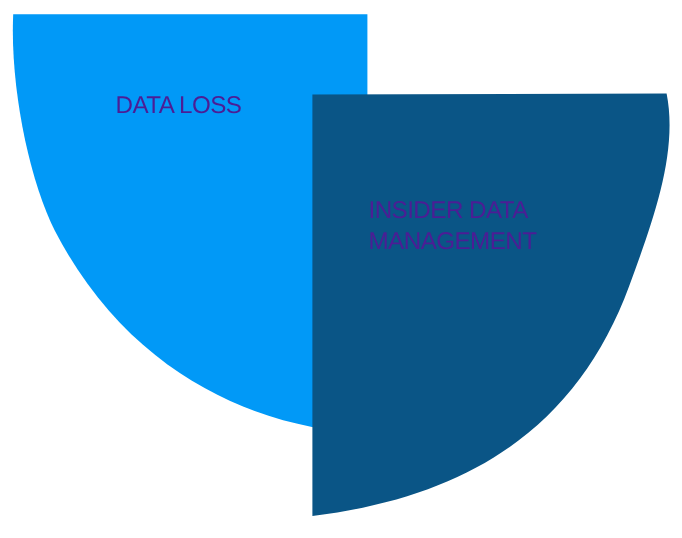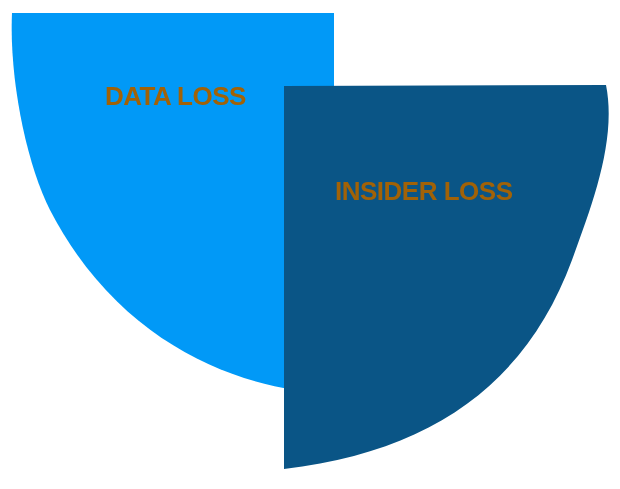--- a/index.html
+++ b/index.html
@@ -17,25 +17,25 @@
   }
   .petal-svg {
     position: absolute;
     left: 0;
     top: 0;
     display: block;
   }
   .shape-label {
     position: absolute;
     font-family: "Liberation Sans", sans-serif;
-    font-weight: bold;
-    font-size: 26px;
+    font-weight: normal;
+    font-size: 22px;
     line-height: 28px;
     letter-spacing: -0.5px;
-    color: #a16207;
+    color: #4c1d95;
     white-space: nowrap;
   }
   .label-dlp {
     left: 105px;
     top: 82px;
   }
   .label-irm {
     left: 335px;
     top: 177px;
   }
@@ -57,16 +57,17 @@
     <path d="M 284 86 L 606 85
              C 617 140 592 205 572 260
              C 527 382 434 451 284 469 Z" fill="#0A5586"></path>
   </svg>
 
   <div class="shape-label label-dlp">
     <span class="label-line">DATA LOSS</span>
   </div>
 
   <div class="shape-label label-irm">
-    <span class="label-line">INSIDER LOSS</span>
+    <span class="label-line">INSIDER DATA</span>
+    <span class="label-line">MANAGEMENT</span>
   </div>
 
 </div>
 
 </body></html>

